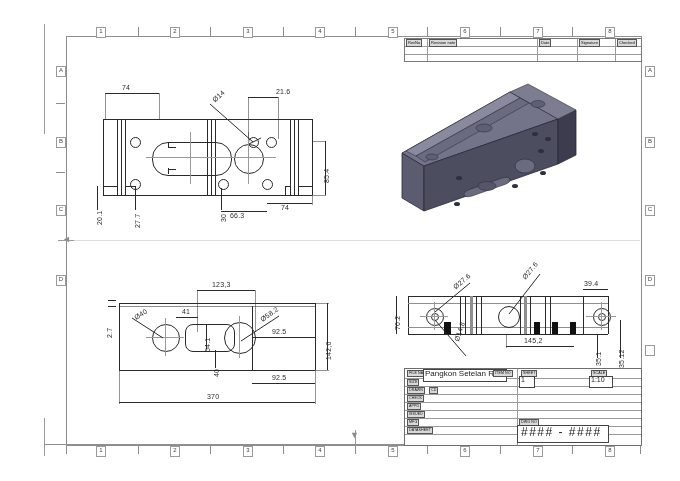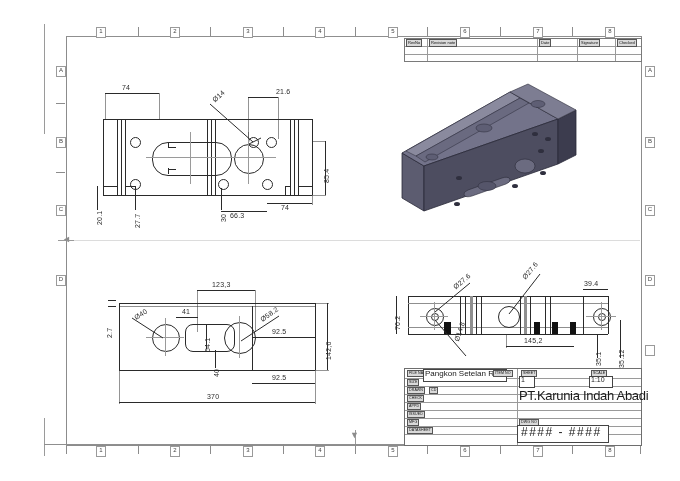--- a/index.html
+++ b/index.html
@@ -407,20 +407,19 @@
     <div class="fld" style="left:20px;top:0px;font-size:8px;">Pangkon Setelan Roll</div>
     <div class="lbl" style="left:88px;top:1px;">ITEM NO</div>
 
     <div class="lbl" style="left:116px;top:1px;">SHEET</div>
     <div class="lbl" style="left:186px;top:1px;">SCALE</div>
     <div class="boxed" style="left:114px;top:7px;width:14px;height:10px;"></div>
     <div class="fld" style="left:116px;top:7px;font-size:7px;">1</div>
     <div class="boxed" style="left:184px;top:7px;width:22px;height:10px;"></div>
     <div class="fld" style="left:186px;top:7px;font-size:7px;">1:10</div>
 
-    <div class="fld" style="left:114px;top:19px;font-size:13px;letter-spacing:-.3px;">PT.Karunia Indah Abadi</div>
 
     <div class="lbl" style="left:114px;top:50px;">DWG NO</div>
     <div class="boxed" style="left:112px;top:56px;width:90px;height:16px;"></div>
     <div class="fld" style="left:116px;top:56px;font-size:12px;letter-spacing:1.5px;">#### - ####</div>
   </div>
 
 </div>
 
 </body></html>

